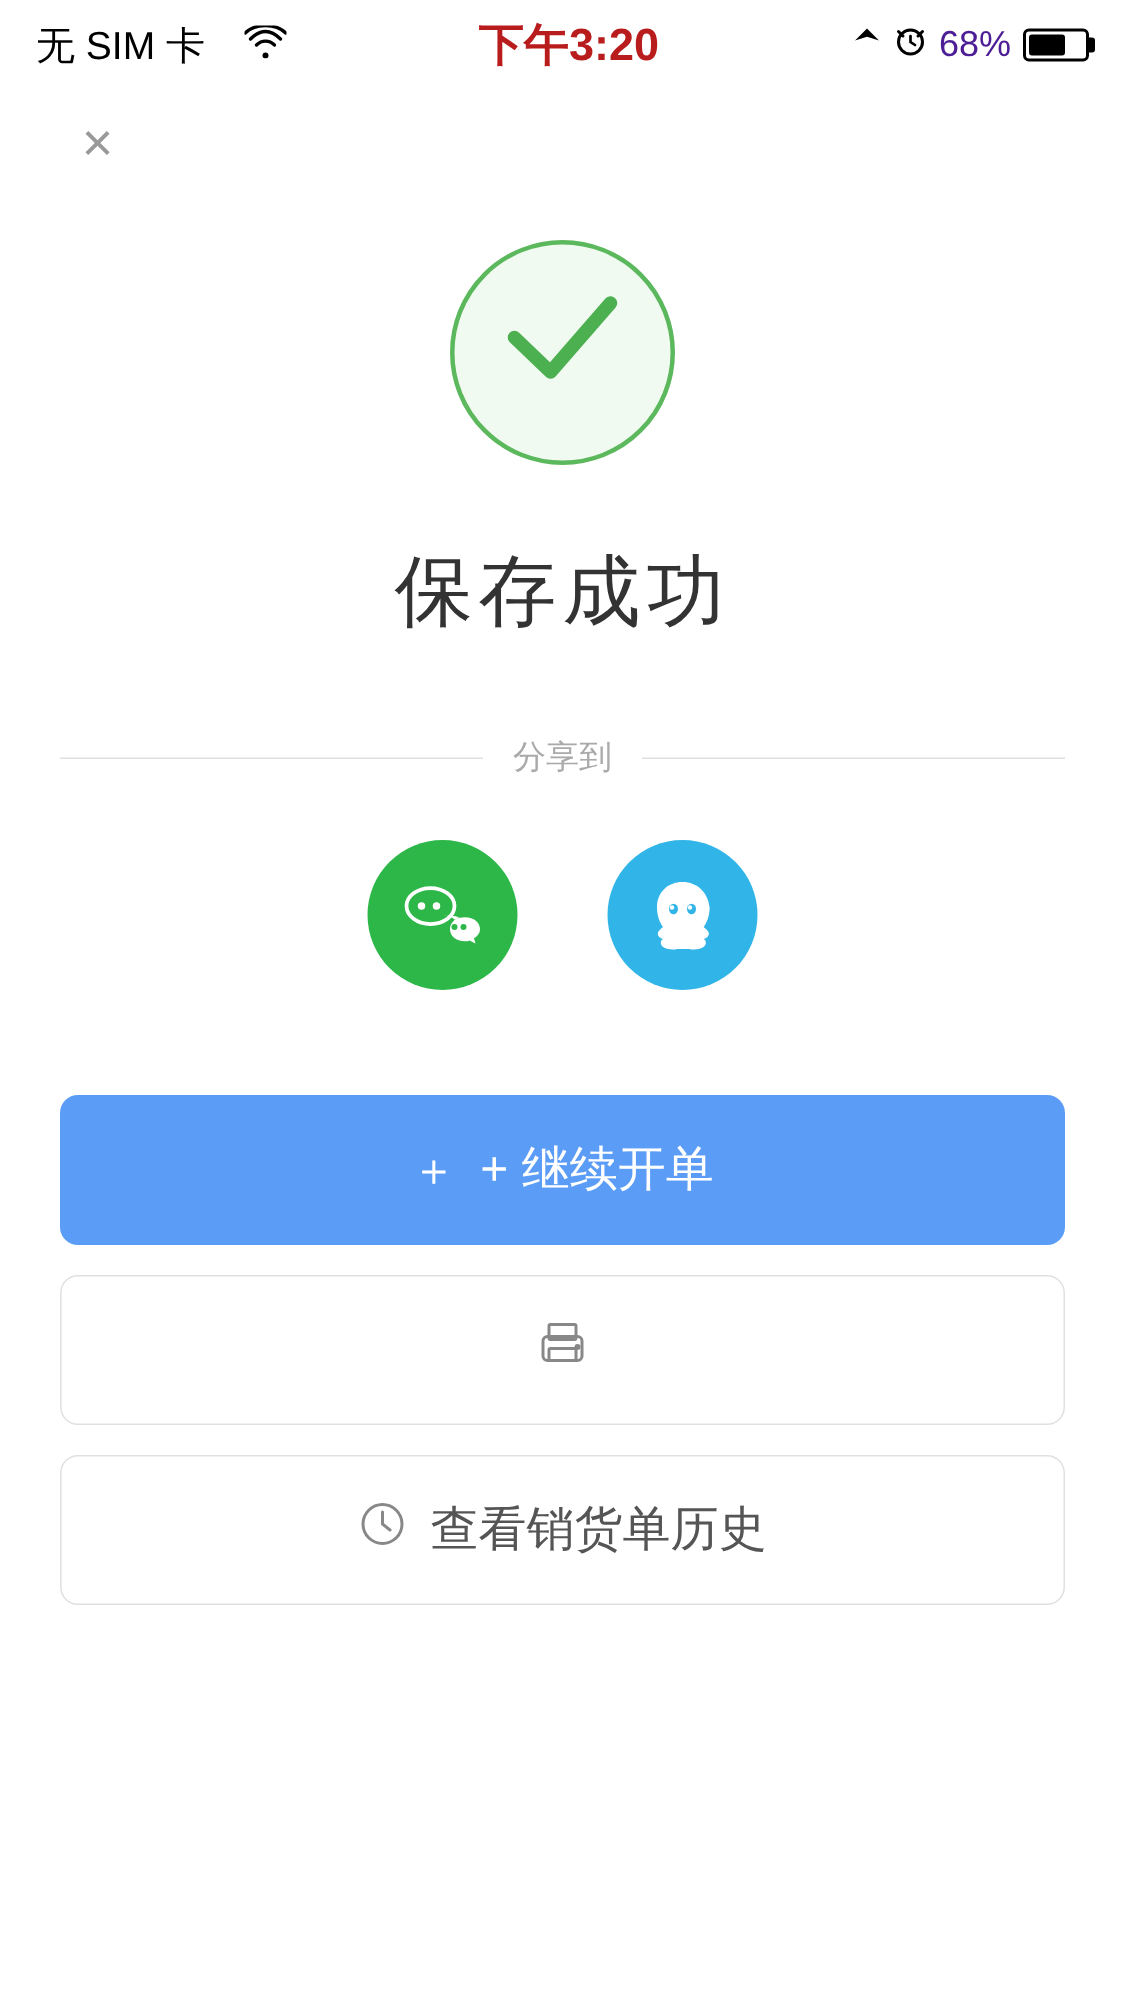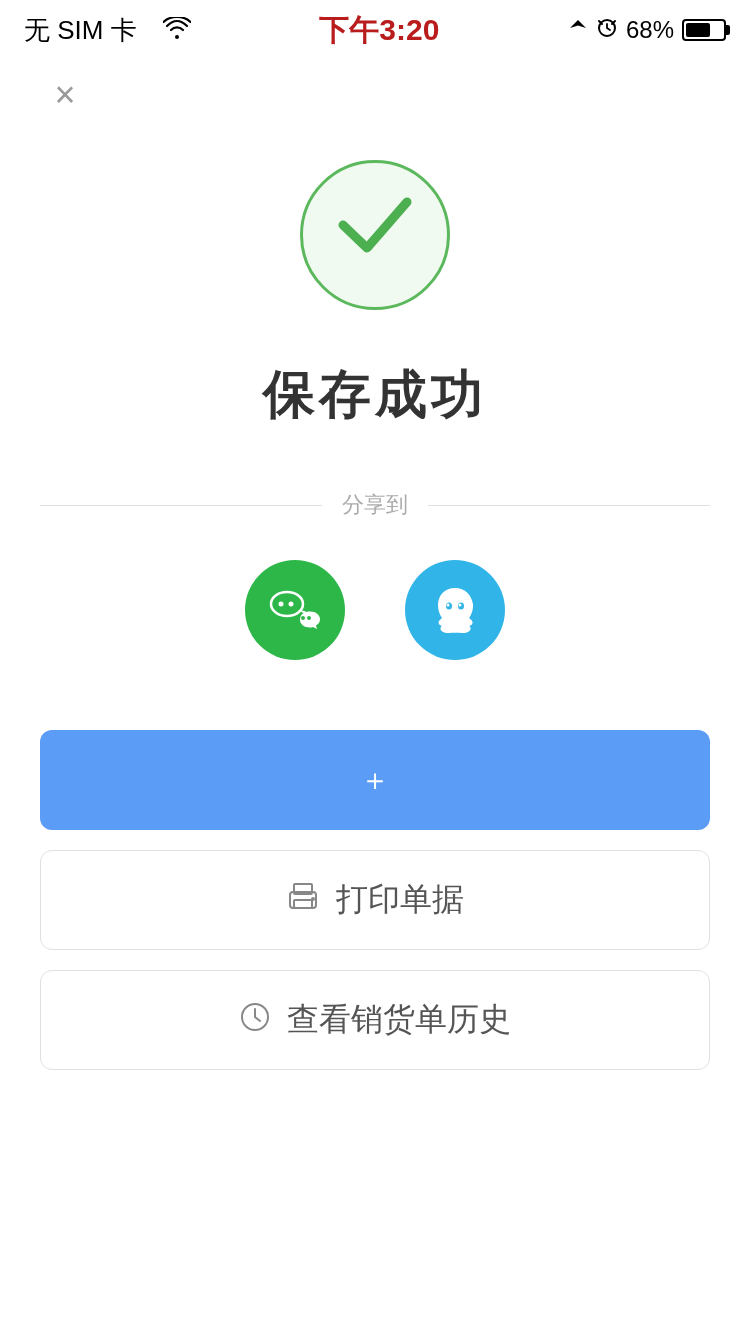--- a/index.html
+++ b/index.html
@@ -35,21 +35,21 @@
     .status-center {
       font-size: 30px;
       font-weight: 600;
       color: #b91c1c;
     }
     .status-right {
       display: flex;
       align-items: center;
       gap: 8px;
       font-size: 24px;
-      color: #000000;
+      color: #4c1d95;
     }
     .battery-icon {
       width: 44px;
       height: 22px;
       border: 2px solid #000;
       border-radius: 4px;
       position: relative;
       display: inline-flex;
       align-items: center;
       padding: 2px;
@@ -116,21 +116,21 @@
       font-size: 80px;
       color: #4caf50;
       line-height: 1;
       margin-top: -8px;
     }
 
     
     .success-title {
       font-size: 52px;
       color: #333;
-      font-weight: 700;
+      font-weight: 400;
       margin-bottom: 60px;
       letter-spacing: 4px;
     }
 
     
     .share-divider {
       width: 100%;
       display: flex;
       align-items: center;
       gap: 20px;
@@ -286,32 +286,32 @@
         <circle cx="23" cy="25" r="1.5" fill="white"></circle>
         <circle cx="35" cy="25" r="1.5" fill="white"></circle>
       </svg>
     </button>
   </div>
 
   <div class="action-buttons">
 
     <button class="action-btn btn-primary">
       <span class="btn-icon">＋</span>
+      <span>+ 继续开单</span>
     </button>
 
     <button class="action-btn btn-secondary">
       <span class="btn-icon">
         <svg width="34" height="30" viewBox="0 0 34 30" fill="none">
           <rect x="4" y="10" width="26" height="16" rx="3" stroke="#888" stroke-width="2" fill="none"></rect>
           <rect x="8" y="2" width="18" height="10" rx="1" stroke="#888" stroke-width="2" fill="none"></rect>
           <rect x="8" y="18" width="18" height="8" rx="1" stroke="#888" stroke-width="2" fill="none"></rect>
           <circle cx="27" cy="17" r="2" fill="#888"></circle>
         </svg>
       </span>
-      <span>打印单据</span>
     </button>
 
     <button class="action-btn btn-secondary">
       <span class="btn-icon">
         <svg width="32" height="32" viewBox="0 0 32 32" fill="none">
           <circle cx="16" cy="16" r="13" stroke="#888" stroke-width="2" fill="none"></circle>
           <path d="M16 8v8l5 4" stroke="#888" stroke-width="2" stroke-linecap="round"></path>
         </svg>
       </span>
       <span>查看销货单历史</span>

